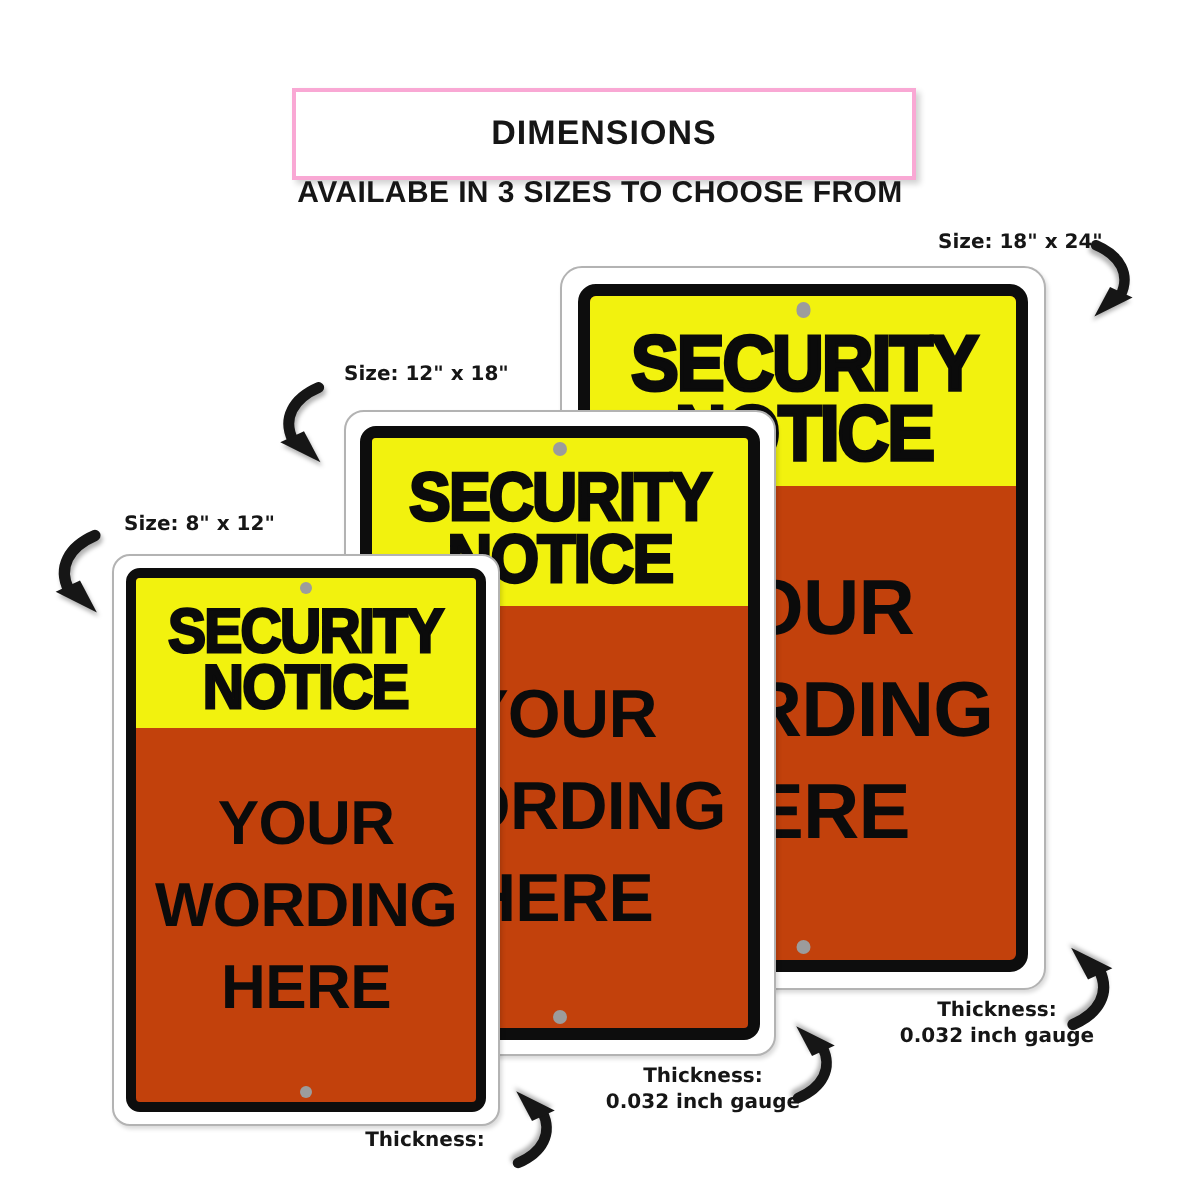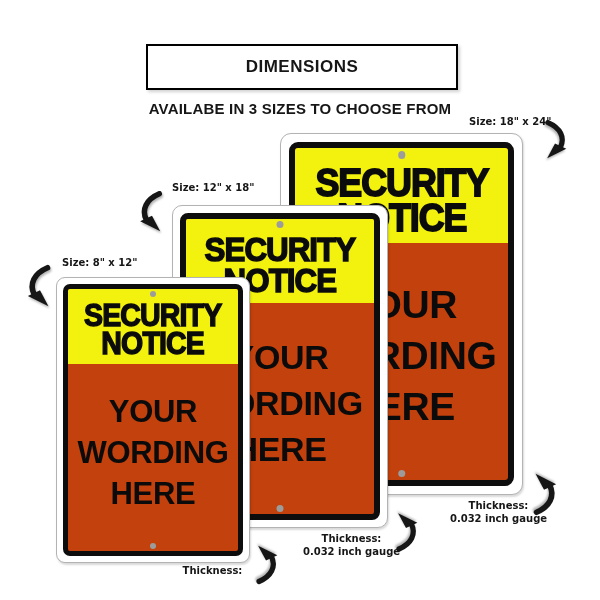--- a/index.html
+++ b/index.html
@@ -4,29 +4,29 @@
 <style>
   html,body{margin:0;padding:0;}
   body{
     width:600px;height:600px;position:relative;overflow:hidden;
     background:#ffffff;
     font-family:"Liberation Sans", sans-serif;
   }
   
   .dim-box{
     position:absolute;left:146px;top:44px;width:308px;height:42px;
-    background:#ffffff;border:2px solid #000000;
+    background:#ffffff;border:2px solid #f9a8d4;
     box-shadow:2px 2px 3px rgba(0,0,0,0.18);
     display:flex;align-items:center;justify-content:center;
   }
   .dim-title{
     font-size:17px;font-weight:700;color:#161616;letter-spacing:0.5px;
   }
   .avail{
-    position:absolute;left:0;top:100px;width:600px;text-align:center;
+    position:absolute;left:0;top:88px;width:600px;text-align:center;
     font-size:15px;font-weight:700;color:#161616;letter-spacing:0.2px;
   }
   
   .sign{position:absolute;}
   .plate{
     position:absolute;inset:0;background:#ffffff;
     border:1px solid #b3b3b3;border-radius:var(--rad);
     box-shadow:1px 1.5px 2px rgba(0,0,0,0.15);
   }
   .frame{

